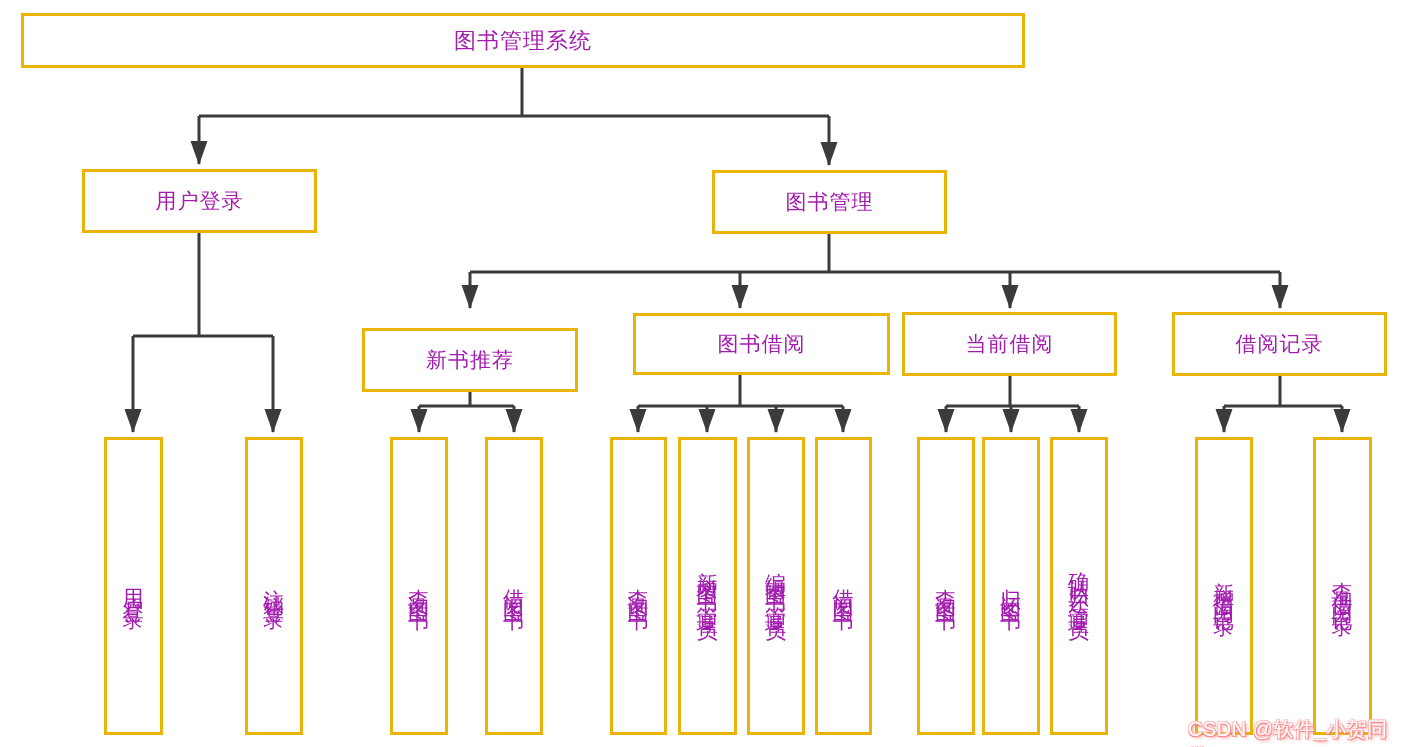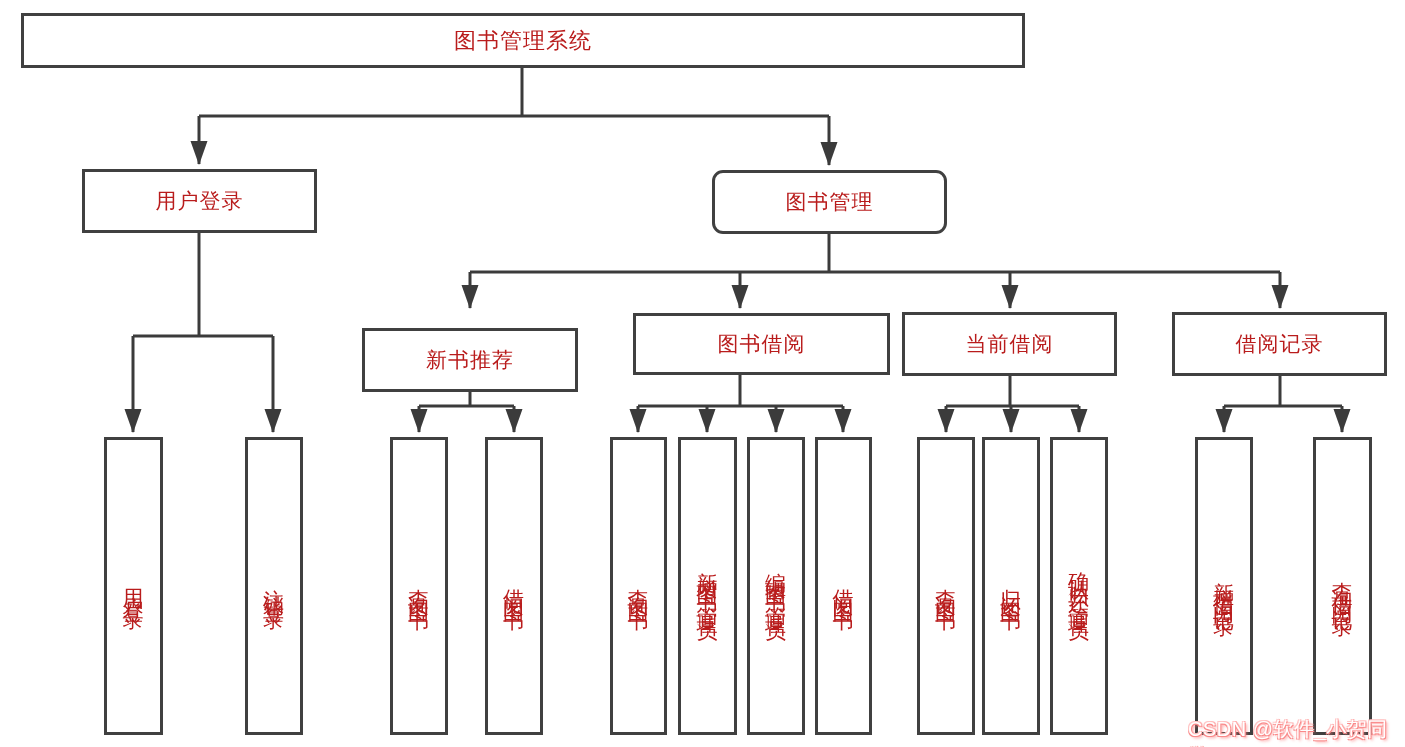--- a/index.html
+++ b/index.html
@@ -13,22 +13,22 @@
   }
   .connectors {
     position: absolute;
     left: 0; top: 0;
     width: 1405px; height: 747px;
   }
   .node {
     position: absolute;
     box-sizing: border-box;
     background: #ffffff;
-    border: 3px solid #404040;
-    color: #b91c1c;
+    border: 3px solid #eab308;
+    color: #a21caf;
     display: flex;
     align-items: center;
     justify-content: center;
     white-space: nowrap;
   }
   .h-node { font-size: 21px; letter-spacing: 1px; }
   .root-node { font-size: 22px; letter-spacing: 1px; }
   .v-node {
     writing-mode: vertical-rl;
     text-orientation: mixed;
@@ -103,21 +103,21 @@
       <path d="M1280,376 V406"></path>
       <path d="M1224,406 H1342"></path>
       <path d="M1224,406 V432" marker-end="url(#arrow)"></path>
       <path d="M1342,406 V432" marker-end="url(#arrow)"></path>
     </g>
   </svg>
 
   <div class="node root-node" style="left:21px; top:13px; width:1004px; height:55px;">图书管理系统</div>
 
   <div class="node h-node" style="left:82px; top:169px; width:235px; height:64px;">用户登录</div>
-  <div class="node h-node" style="left:712px; top:170px; width:235px; height:64px;border-radius:11px;">图书管理</div>
+  <div class="node h-node" style="left:712px; top:170px; width:235px; height:64px;">图书管理</div>
 
   <div class="node h-node" style="left:362px; top:328px; width:216px; height:64px;">新书推荐</div>
   <div class="node h-node" style="left:633px; top:313px; width:257px; height:62px;">图书借阅</div>
   <div class="node h-node" style="left:1172px; top:312px; width:215px; height:64px;">借阅记录</div>
   <div class="node h-node" style="left:902px; top:312px; width:215px; height:64px;">当前借阅</div>
 
   <div class="node v-node" style="left:104px; top:437px; width:59px; height:298px;">用户登录</div>
   <div class="node v-node" style="left:245px; top:437px; width:58px; height:298px;">注销登录</div>
 
   <div class="node v-node" style="left:390px; top:437px; width:58px; height:298px;">查询图书</div>

